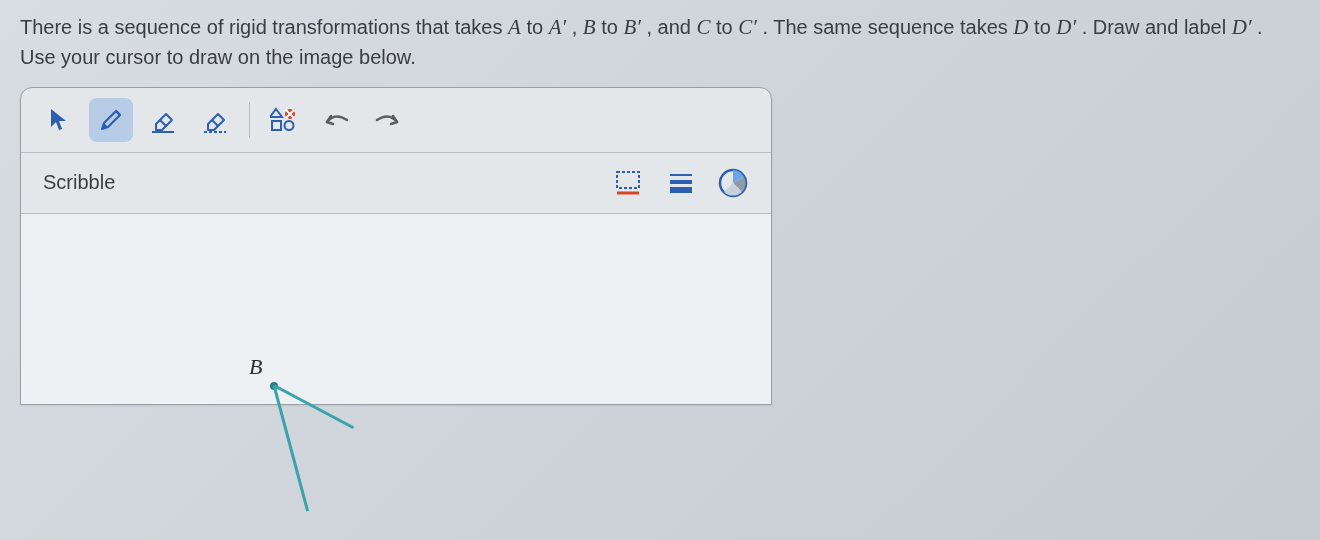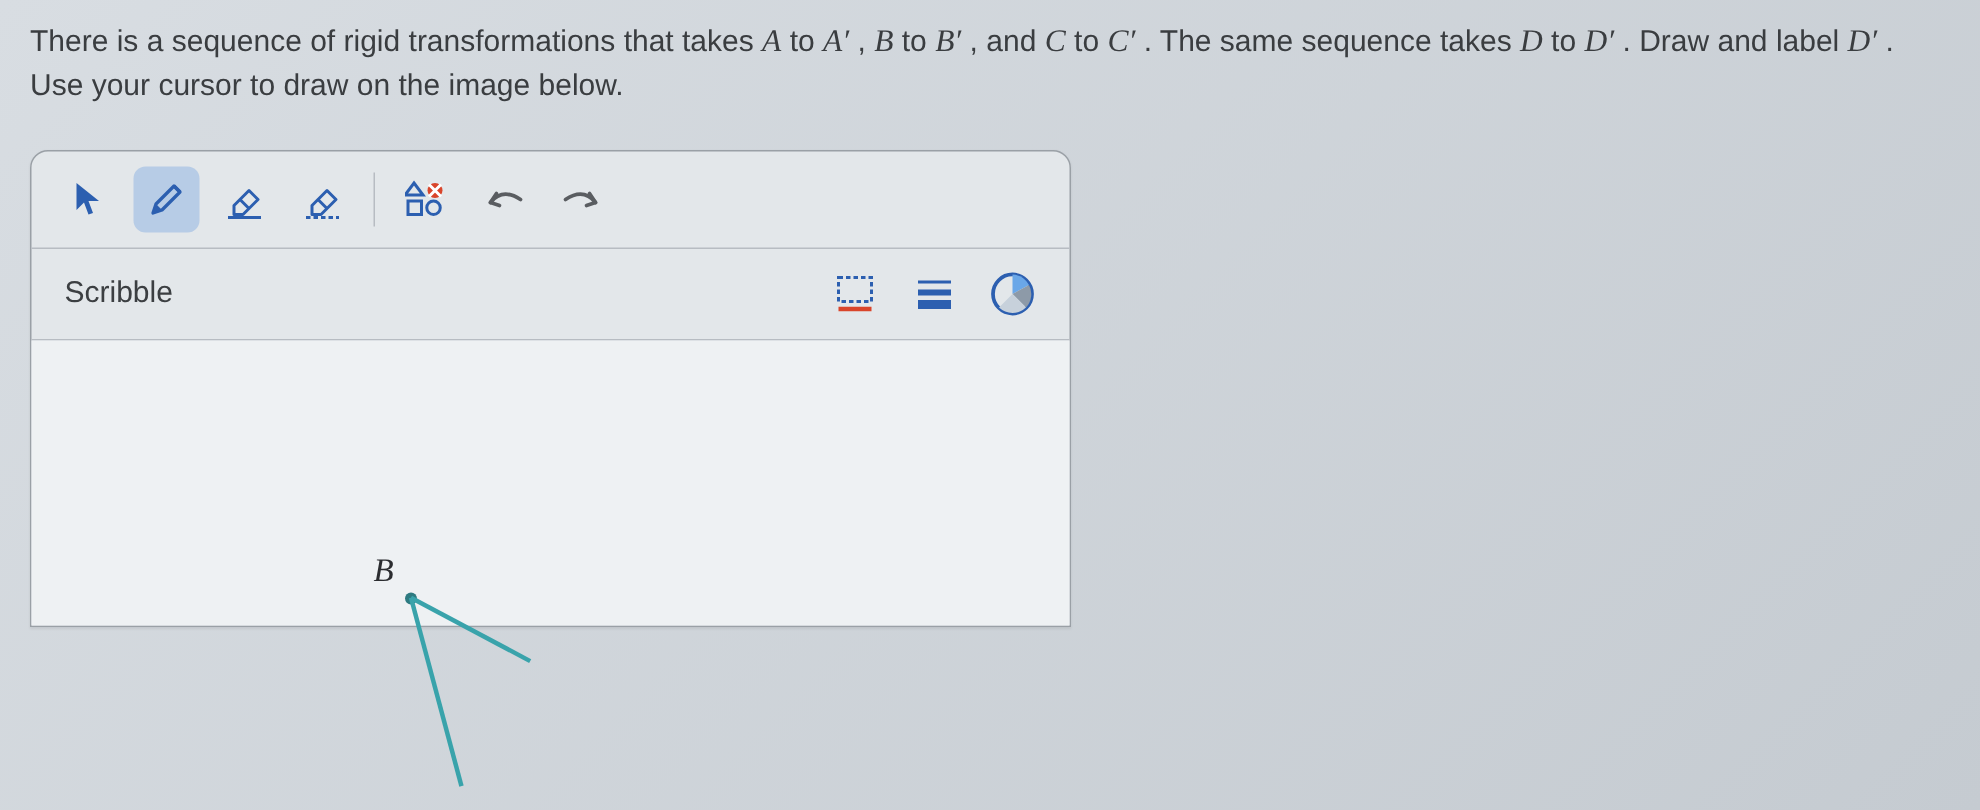--- a/index.html
+++ b/index.html
@@ -20,24 +20,24 @@
       margin-bottom: 2px;
     }
     .instruction-text .math-var {
       font-family: "Times New Roman", serif;
       font-style: italic;
       font-size: 21px;
     }
     .sub-instruction {
       font-size: 20px;
       color: #3a3d40;
-      margin-bottom: 31px;
+      margin-bottom: 18px;
     }
     .drawing-panel {
-      width: 694px;
+      width: 752px;
       background: #e3e7ea;
       border: 1px solid #9aa0a6;
       border-radius: 12px 12px 0 0;
       box-shadow: 0 1px 2px rgba(0,0,0,0.08);
     }
     .toolbar-row {
       display: flex;
       align-items: center;
       padding: 10px 16px 10px 16px;
       gap: 8px;

